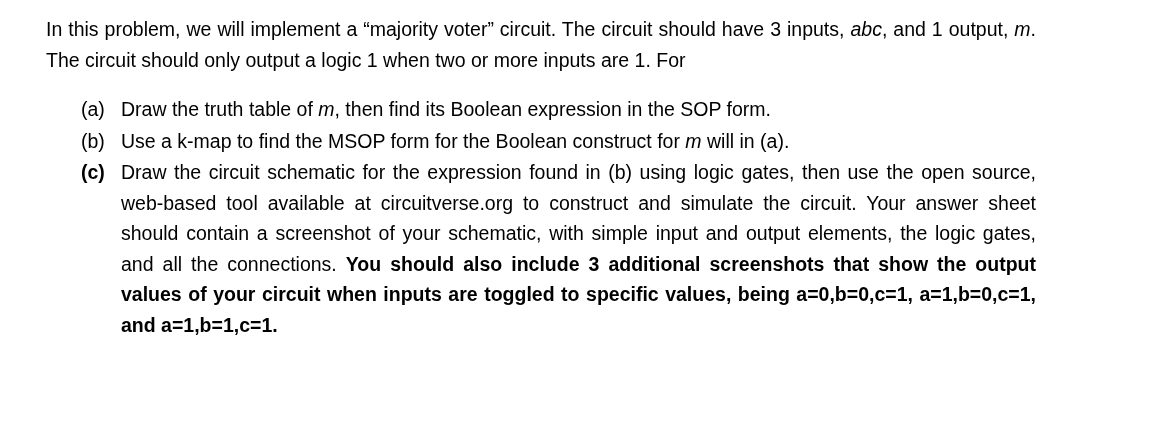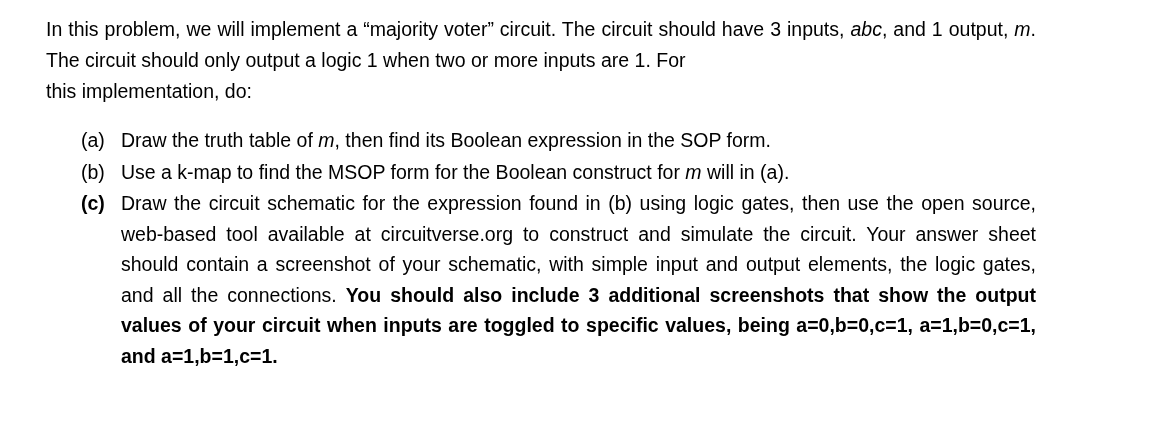--- a/index.html
+++ b/index.html
@@ -63,21 +63,20 @@
   }
 </style>
 </head>
 <body>
 
 <div class="page">
 
   <p class="intro">
     <span>In this problem, we will implement a “majority voter” circuit. The circuit should have 3 inputs,</span>
     <em>abc</em><span>, and 1 output, </span><em>m</em><span>. The circuit should only output a logic 1 when two or more inputs are 1. For</span>
-    <span class="last-line">this implementation, do:</span>
   </p>
 
   <ul class="list">
 
     <li class="list-item item-a">
       <span class="marker">(a)</span>
       <span class="body"><span>Draw the truth table of </span><em>m</em><span>, then find its Boolean expression in the SOP form.</span></span>
     </li>
 
     <li class="list-item item-b">

